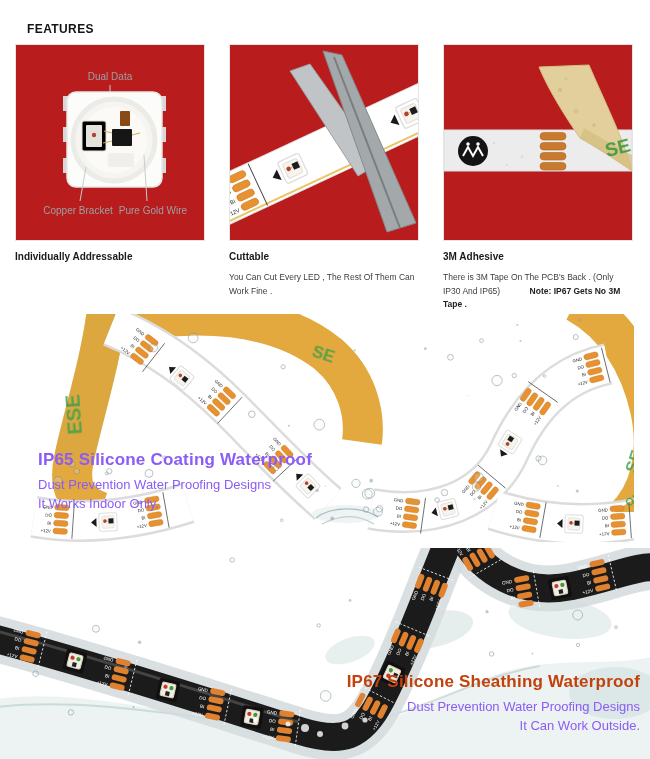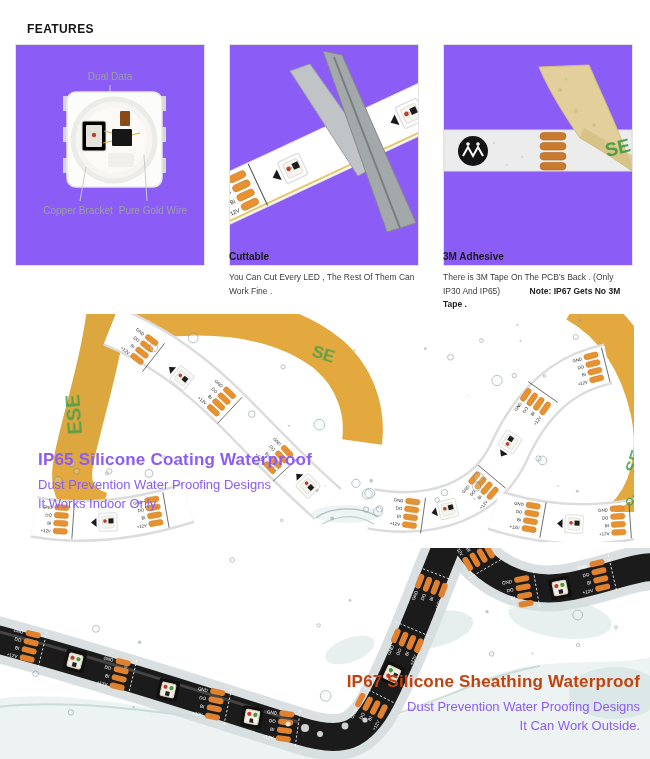--- a/index.html
+++ b/index.html
@@ -1,20 +1,20 @@
 <!DOCTYPE html>
 <html><head>
 <meta charset="utf-8">
 <style>
   html,body{margin:0;padding:0;background:#fff;}
   body{font-family:"Liberation Sans","DejaVu Sans",sans-serif;}
   .page{position:relative;width:650px;height:759px;background:#fff;overflow:hidden;}
   .page-title{position:absolute;left:15px;top:10px;font-size:12px;font-weight:bold;color:#141414;letter-spacing:.4px;margin:12px;}
   .cards{position:absolute;left:15px;top:44px;display:flex;gap:24px;}
-  .card{width:190px;height:222px;border:1px solid #e4e4e4;background:#8b5cf6;box-sizing:border-box;overflow:hidden;}
+  .card{width:190px;height:197px;border:1px solid #e4e4e4;background:#b91c1c;box-sizing:border-box;overflow:hidden;}
   .card svg{display:block;}
   .feature-texts{position:absolute;left:15px;top:251px;display:flex;gap:24px;}
   .ft{width:190px;}
   .ft h3{margin:0 0 9px 0;font-size:10px;font-weight:bold;color:#1a1a1a;}
   .ft p{margin:0;font-size:8.5px;line-height:1.6;color:#3d3d3d;}
   .ft p b{color:#222;margin-left:27px;}
   .banner{position:absolute;background:#fff;}
   .banner svg{position:absolute;left:0;top:0;}
   .banner-1{left:16px;top:314px;width:618px;height:228px;}
   .banner-2{left:0;top:548px;width:650px;height:211px;}
@@ -150,20 +150,21 @@
           <circle cx="122" cy="34" r="1.6" fill="#b9d39a"></circle>
             <circle cx="150" cy="80" r="1.8" fill="#cfc08a"></circle>
           <text x="163" y="112" font-size="19" font-weight="bold" fill="#35983c" opacity=".85" transform="rotate(-14 163 112)">SE</text>
         </g>
       </svg>
     </div>
   </div>
 
   <div class="feature-texts">
     <div class="ft">
+      <h3>Individually Addressable</h3>
     </div>
     <div class="ft">
       <h3>Cuttable</h3>
       <p>You Can Cut Every LED , The Rest Of Them Can Work Fine .</p>
     </div>
     <div class="ft">
       <h3>3M Adhesive</h3>
       <p><span>There is 3M Tape On The PCB's Back . (Only IP30 And IP65)  </span><b>Note: IP67 Gets No 3M Tape .</b></p>
     </div>
   </div>

